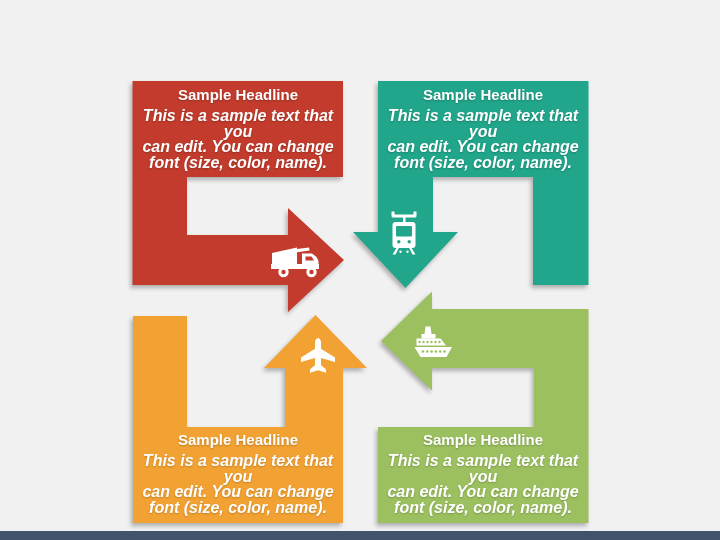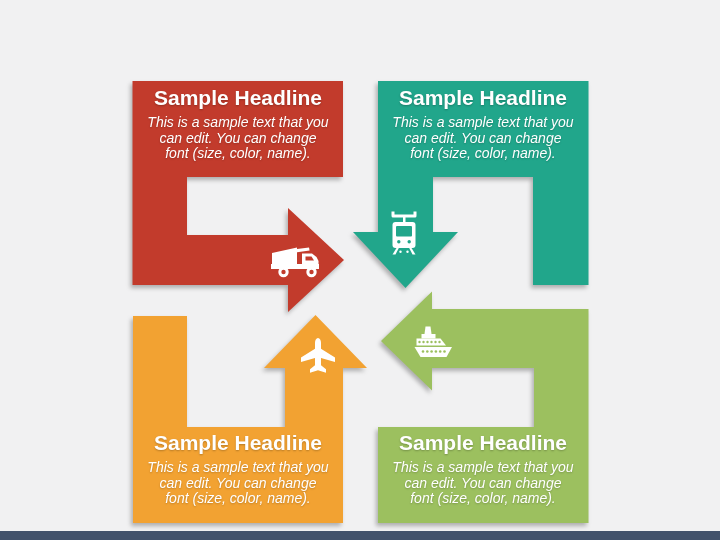--- a/index.html
+++ b/index.html
@@ -4,22 +4,22 @@
 <style>
   html,body{margin:0;padding:0;}
   body{width:720px;height:540px;overflow:hidden;background:#F1F1F2;font-family:"Liberation Sans",sans-serif;}
   .slide{position:relative;width:720px;height:540px;}
   .slide-title{position:absolute;left:15px;top:12px;font-size:23px;font-weight:800;color:#0D0D0D;letter-spacing:.4px;margin:0;}
   .slide-subtitle{position:absolute;left:15px;top:46px;font-size:18px;font-weight:400;color:#000;margin:0;}
   .diagram-svg{position:absolute;left:0;top:0;width:720px;height:540px;}
   .arrow{filter:drop-shadow(-2px 3px 2px rgba(0,0,0,.28));}
   .ic{fill:#fff;}
   .shape-text{position:absolute;width:210px;text-align:center;color:#fff;z-index:5;pointer-events:auto;}
-  .shape-text .headline{font-size:21px;font-weight:700;margin:0 0 5px 0;text-shadow:0 1px 2px rgba(0,0,0,.25);}
-  .shape-text .body-line{font-size:14px;font-style:italic;font-weight:400;line-height:15.5px;text-shadow:0 1px 2px rgba(0,0,0,.22);}
+  .shape-text .headline{font-size:15px;font-weight:700;margin:0 0 5px 0;text-shadow:0 1px 2px rgba(0,0,0,.25);}
+  .shape-text .body-line{font-size:16px;font-style:italic;font-weight:700;line-height:15.5px;text-shadow:0 1px 2px rgba(0,0,0,.22);}
   .pos-tl{left:133px;top:86px;}
   .pos-tr{left:378px;top:86px;}
   .pos-bl{left:133px;top:431px;}
   .pos-br{left:378px;top:431px;}
 </style>
 </head>
 <body>
 
 <div class="slide">
 

